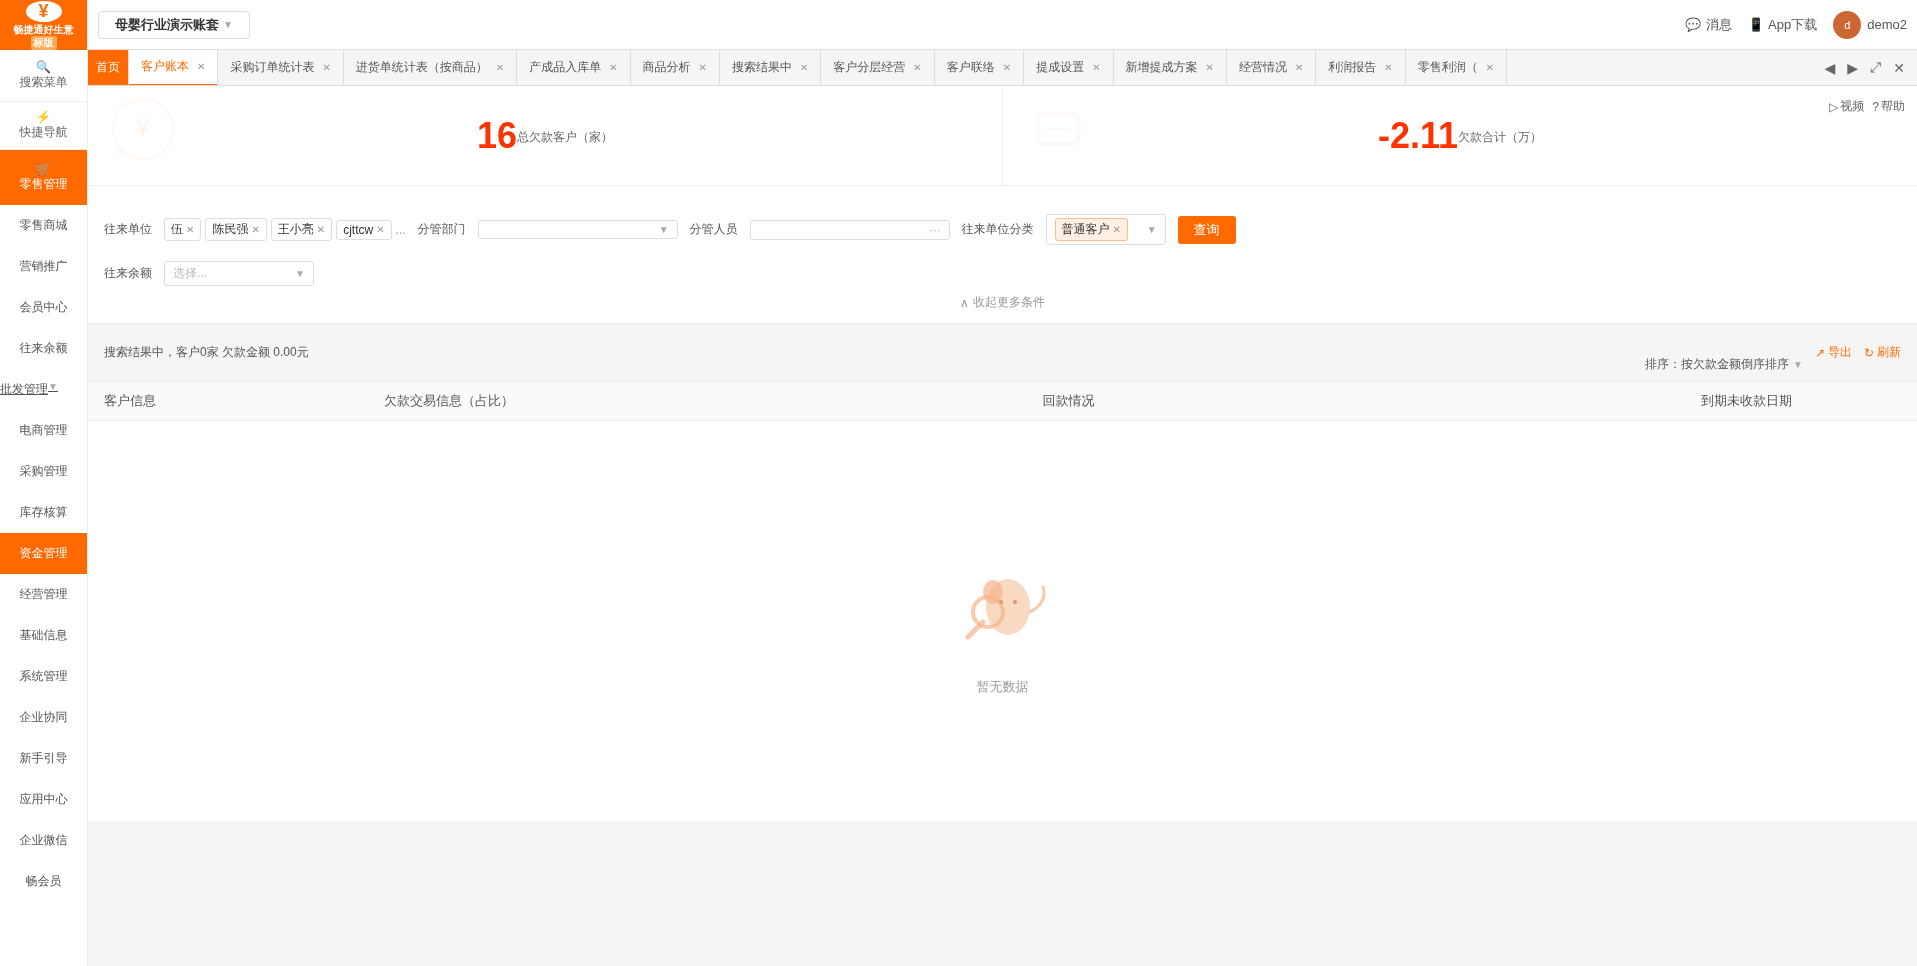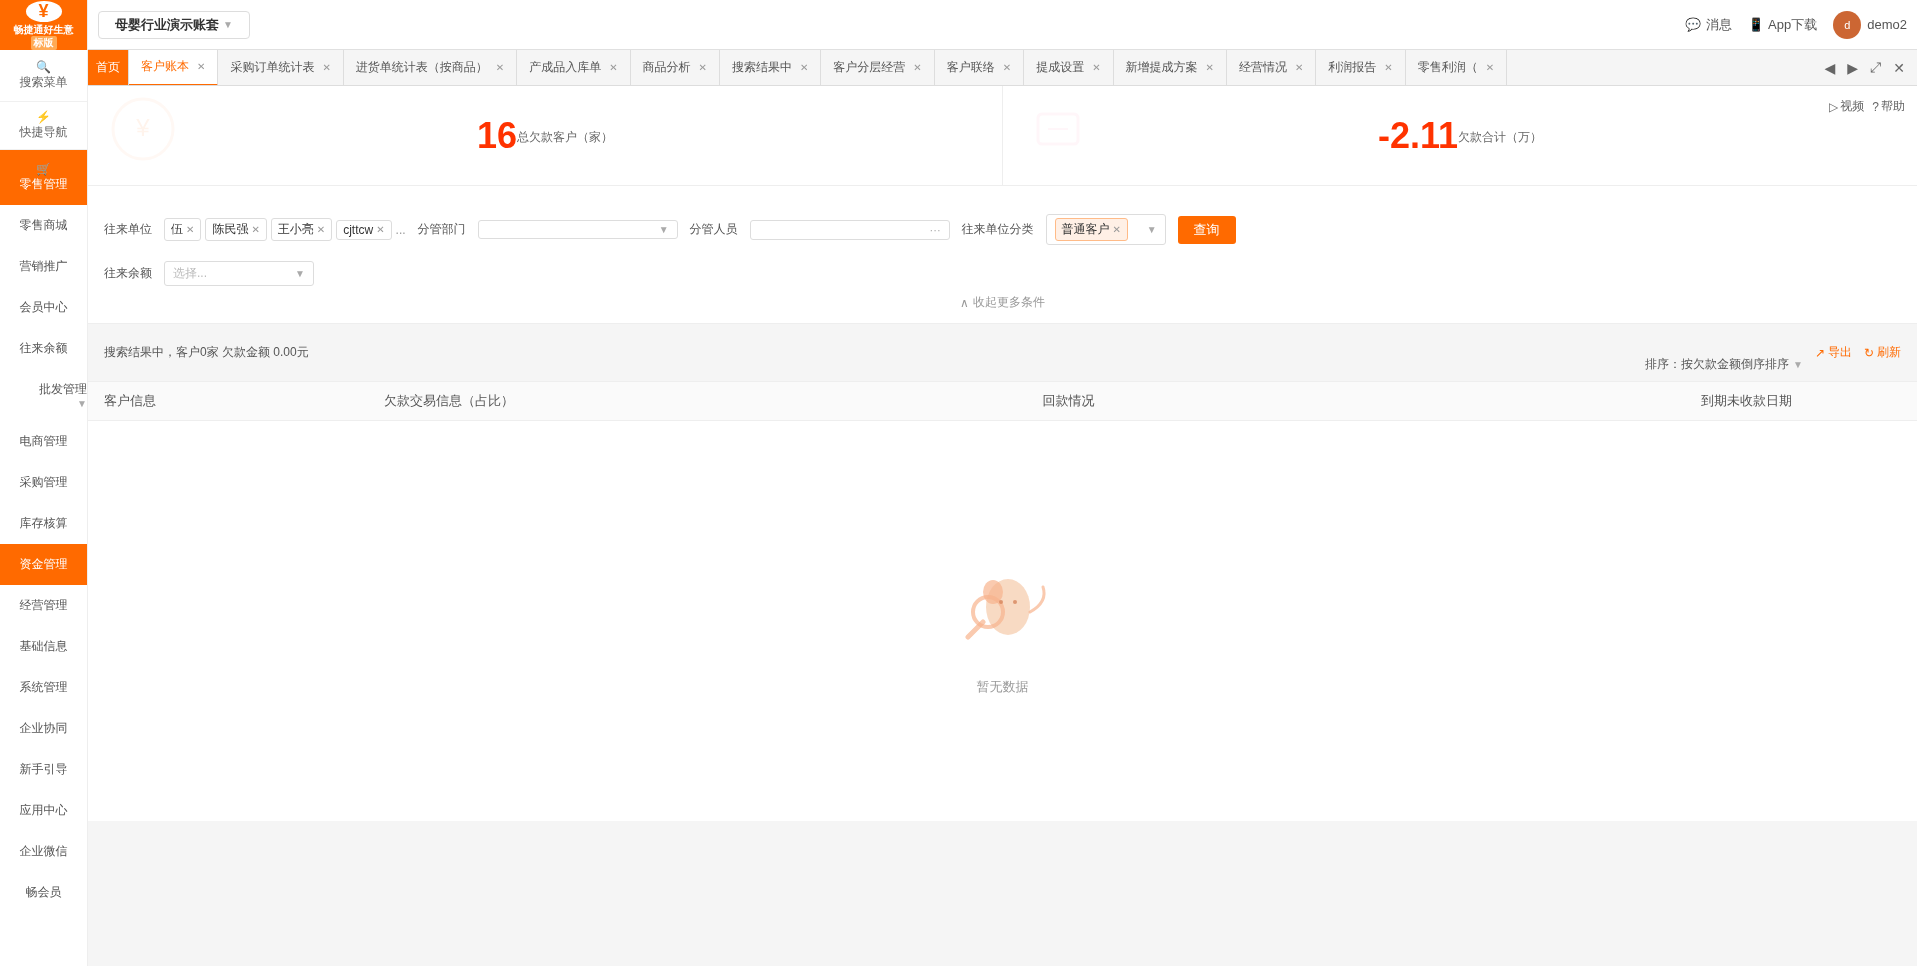--- a/index.html
+++ b/index.html
@@ -122,21 +122,21 @@
     </div>
     <div class="sidebar-item">
       <div>营销推广</div>
     </div>
     <div class="sidebar-item">
       <div>会员中心</div>
     </div>
     <div class="sidebar-item">
       <div>往来余额</div>
     </div>
-    <div class="sidebar-item" style="display:flex; flex-direction:column; align-items:flex-end; position:relative;">
+    <div class="sidebar-item" style="display:flex; flex-direction:row; align-items:flex-start; position:relative;text-decoration:underline;">
       <div>批发管理</div>
       <span style="font-size:10px; color:#aaa;">▼</span>
     </div>
     <div class="sidebar-item">
       <div>电商管理</div>
     </div>
     <div class="sidebar-item">
       <div>采购管理</div>
     </div>
     <div class="sidebar-item">

